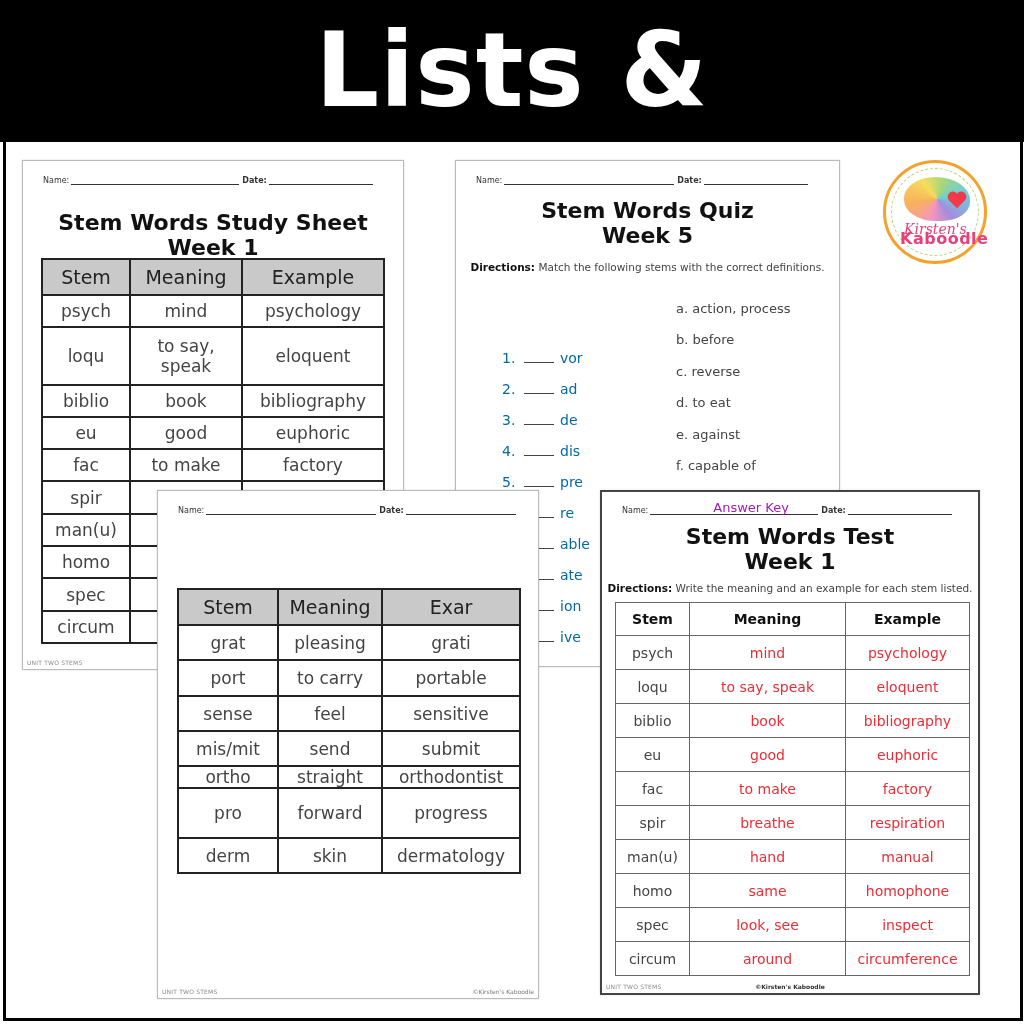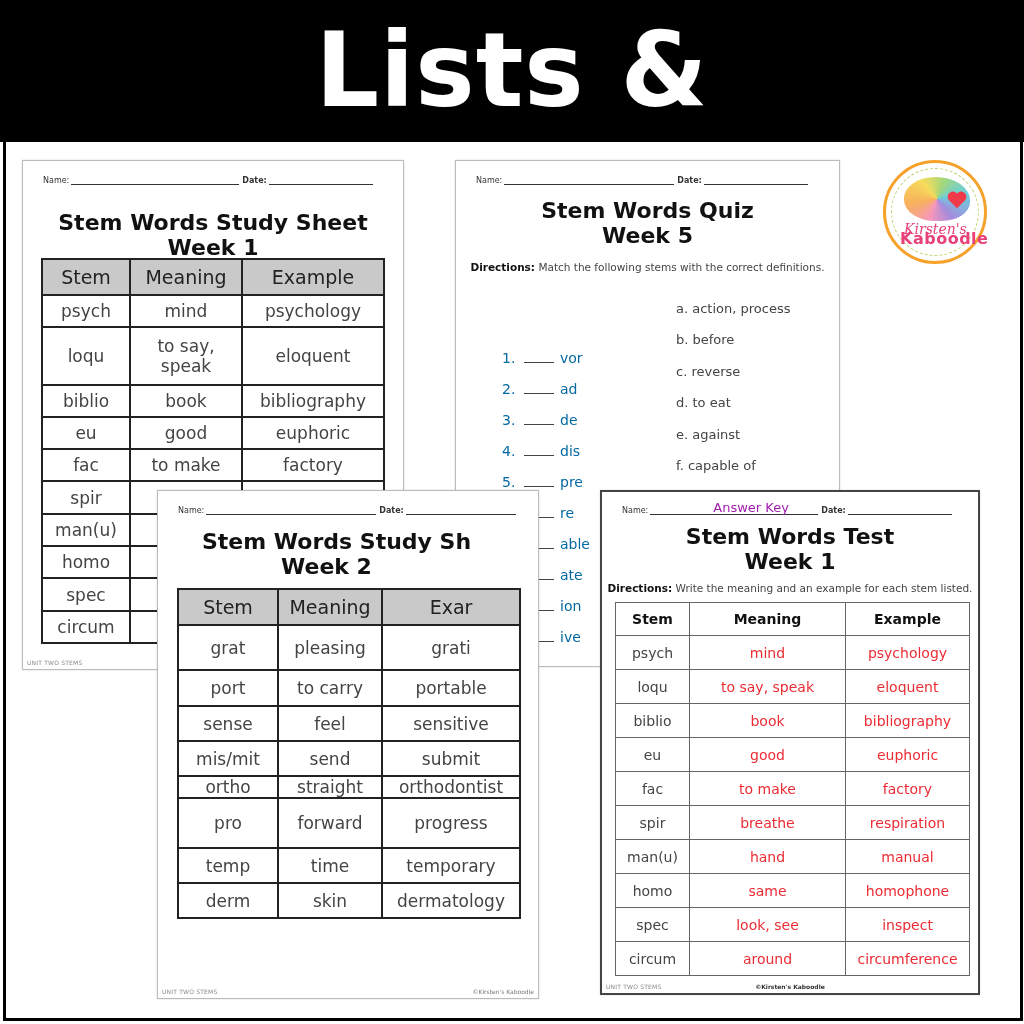--- a/index.html
+++ b/index.html
@@ -174,37 +174,33 @@
   <div class="logo-t2">Kaboodle</div>
 </div>
 
 <div class="page" style="left:157px; top:490px; width:380px; height:507px;">
   <div class="namerow">
     <span class="lbl">Name:</span>
     <span class="line" style="width:170px;"></span>
     <span class="date-lbl">Date:</span>
     <span class="line" style="width:110px;"></span>
   </div>
-  <div class="ptitle" style="top:38px; left:-24px; right:-120px; text-align:left; padding-left:68px;">
-    <div>Stem Words Study Sh</div>
-    <div style="padding-left:79px;">Week 2</div>
-  </div>
   <table class="grid thick" style="left:19px; top:97px; width:342px;">
     <colgroup>
         <col style="width:100px">
         <col style="width:104px">
         <col style="width:138px">
       </colgroup>
     <tbody>
         <tr style="height:36px">
       <th>Stem</th>
       <th>Meaning</th>
       <th>Exar</th>
     </tr>
-    <tr style="height:45px">
+    <tr style="height:35px">
           <td>grat</td>
           <td>pleasing</td>
           <td>grati</td>
         </tr>
     <tr style="height:36px">
           <td>port</td>
           <td>to carry</td>
           <td>portable</td>
         </tr>
     <tr style="height:35px">
@@ -219,25 +215,20 @@
         </tr>
     <tr style="height:20px">
           <td>ortho</td>
           <td>straight</td>
           <td>orthodontist</td>
         </tr>
     <tr style="height:50px">
           <td>pro</td>
           <td>forward</td>
           <td>progress</td>
-        </tr>
-    <tr style="height:35px">
-          <td>temp</td>
-          <td>time</td>
-          <td>temporary</td>
         </tr>
     <tr style="height:35px">
           <td>derm</td>
           <td>skin</td>
           <td>dermatology</td>
         </tr>
   </tbody>
     </table>
   <div class="footer-left">UNIT TWO STEMS</div>
   <div class="footer-right">©Kirsten's Kaboodle</div>

